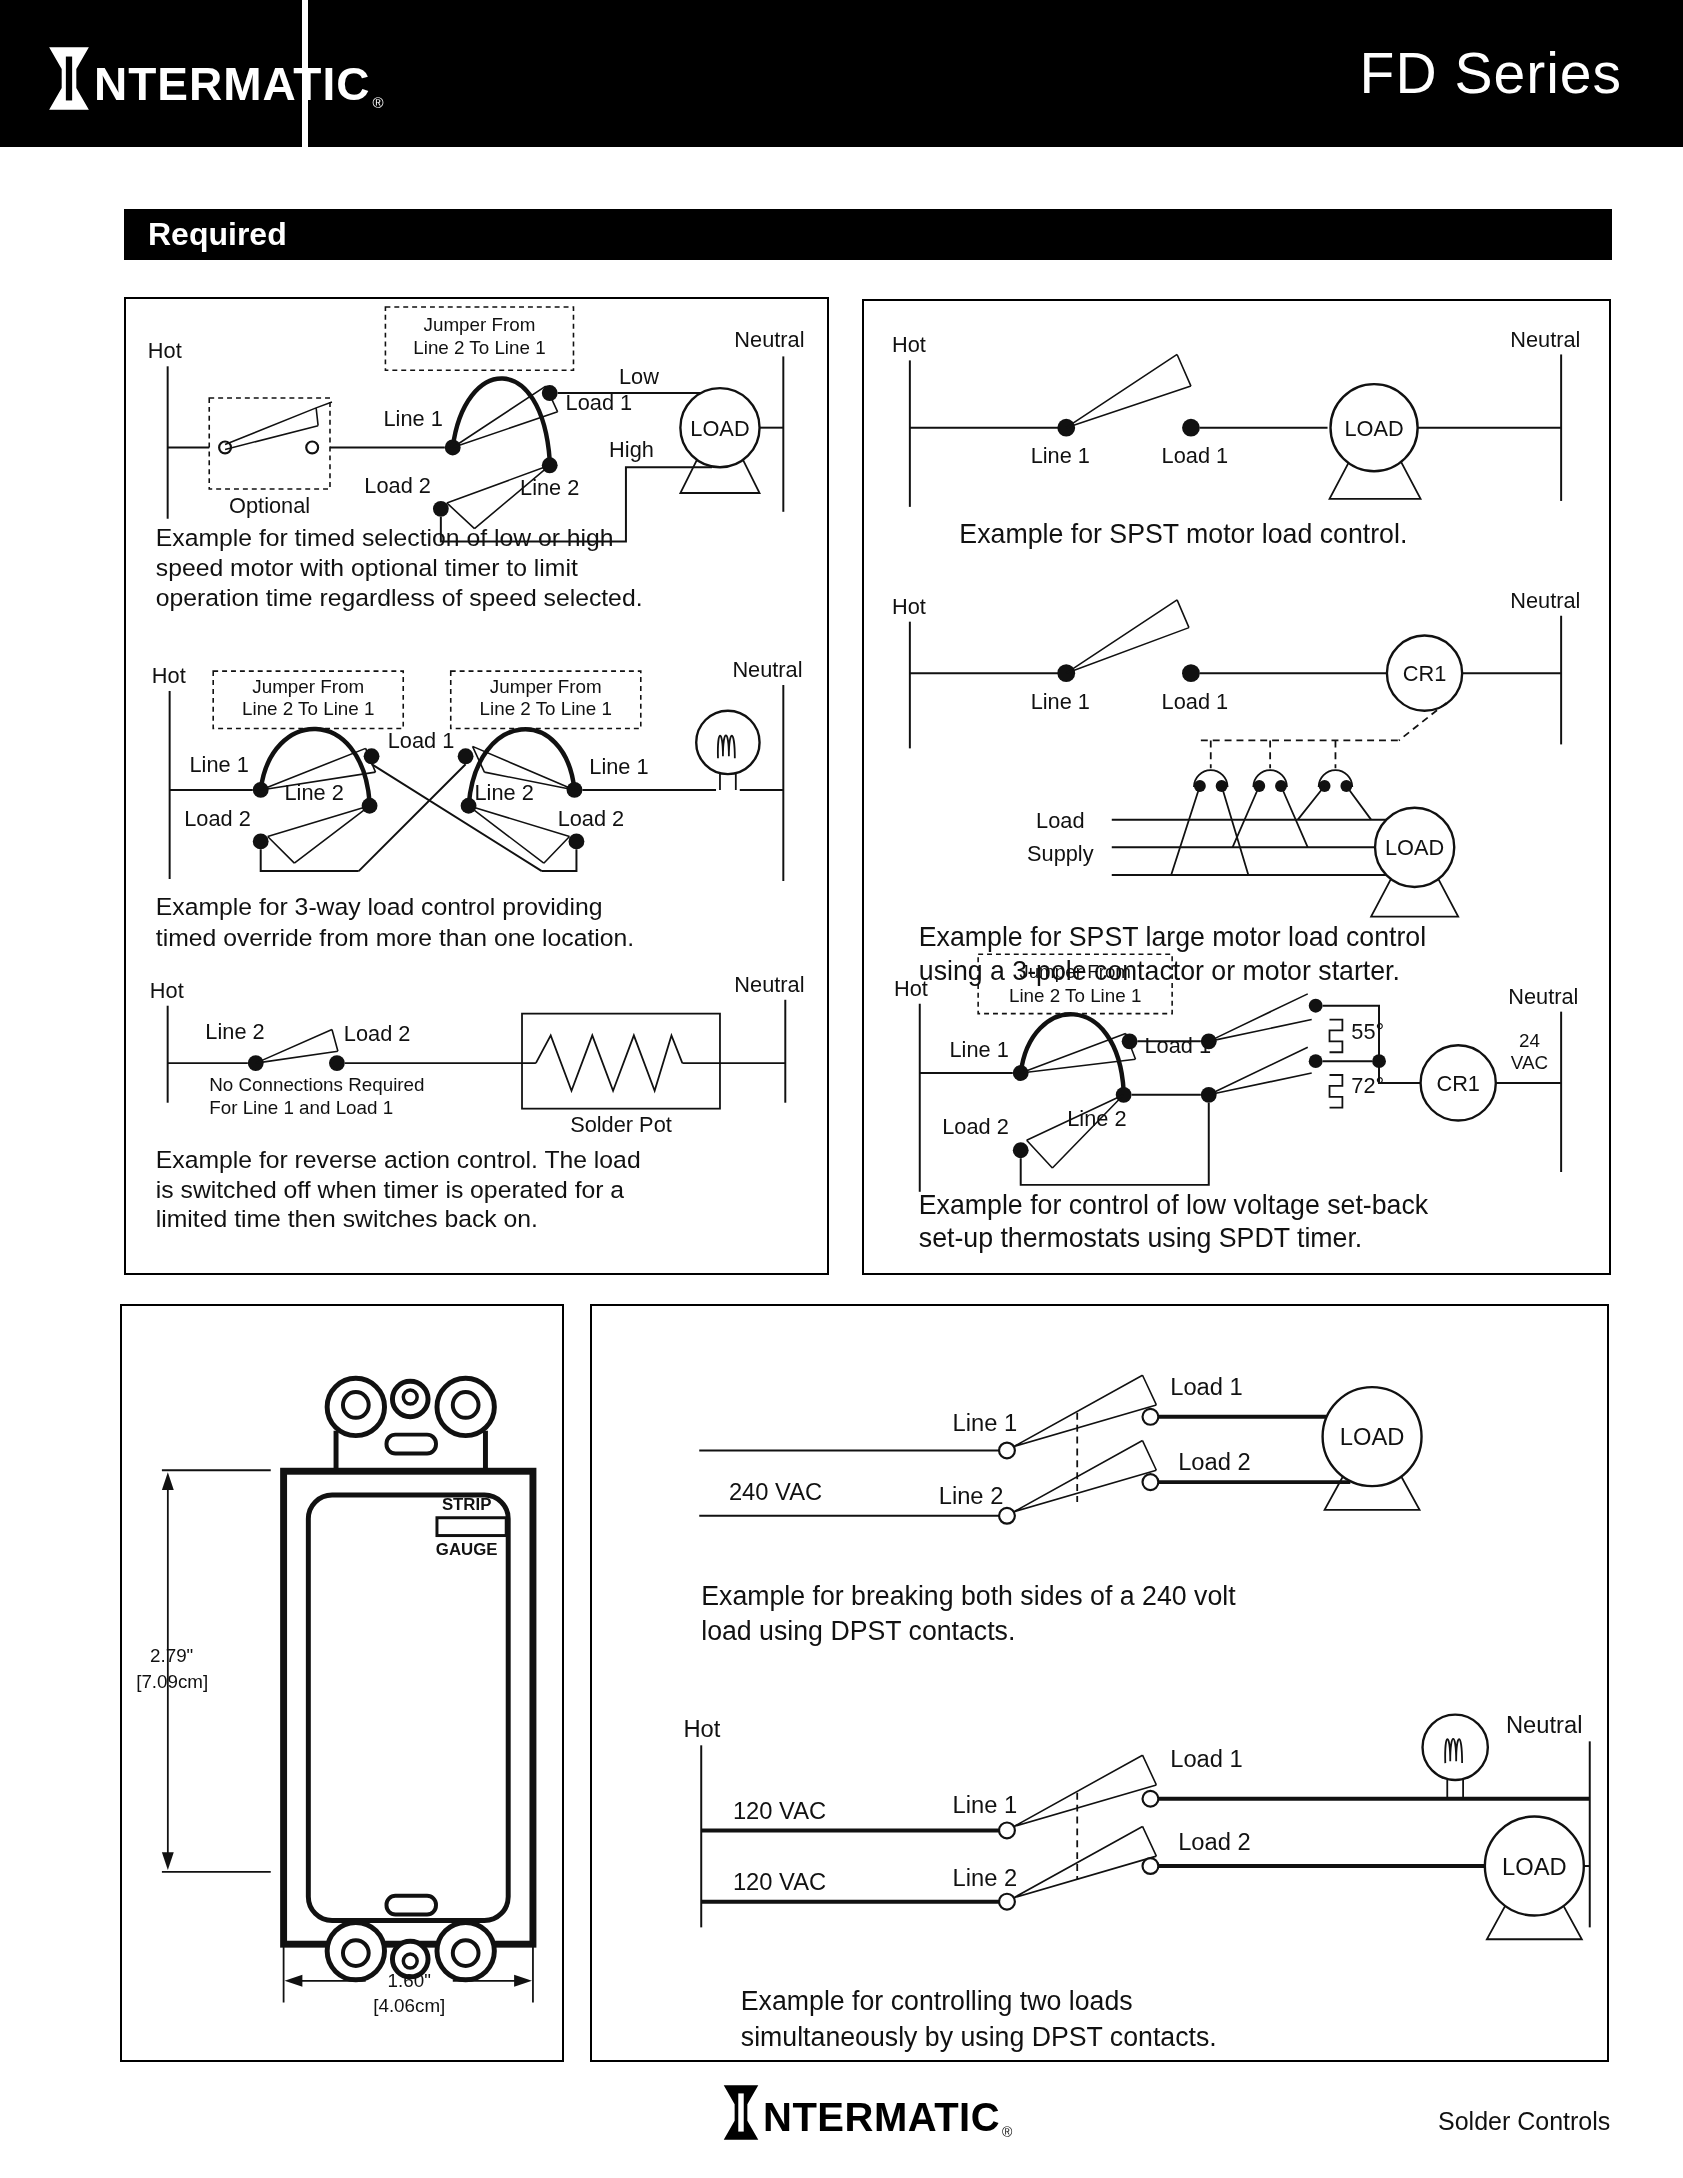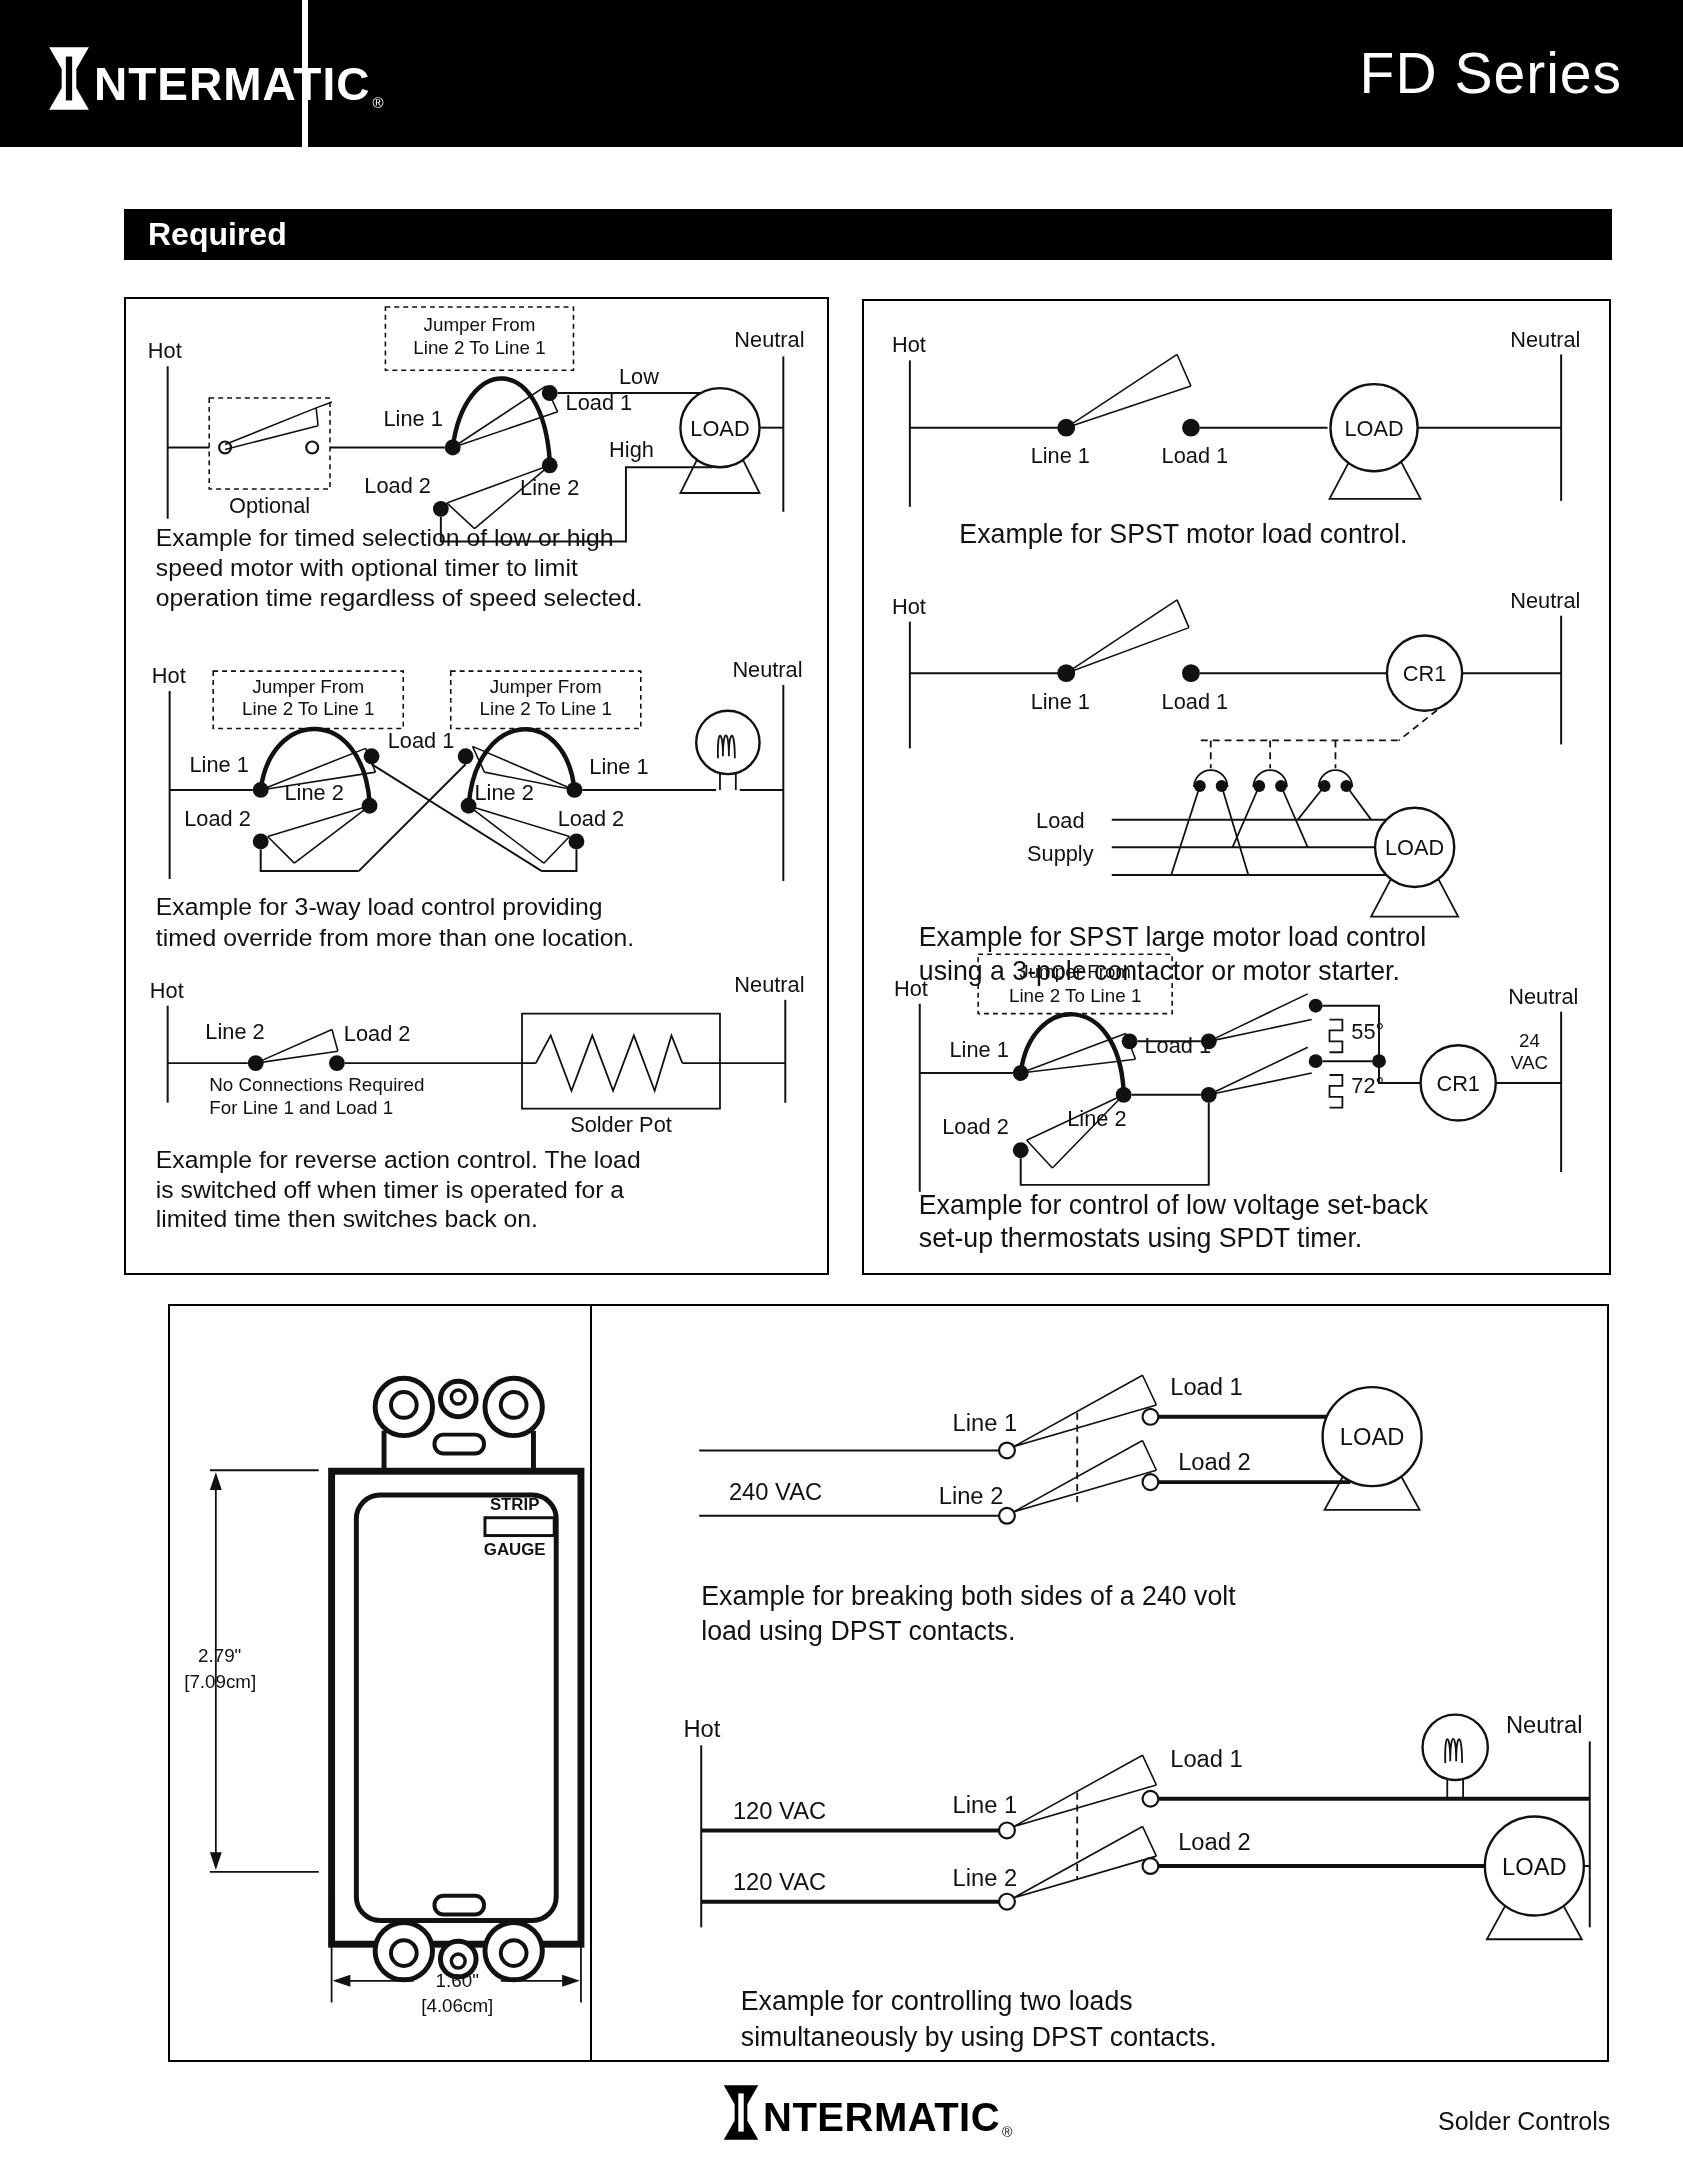--- a/index.html
+++ b/index.html
@@ -10,21 +10,21 @@
   .logo{position:absolute;display:flex;align-items:flex-end;gap:2px;}
   .logo-hdr{left:46px;top:36px;height:75px;}
   .logo-hdr .logo-text{color:#fff;font-weight:bold;font-size:46px;letter-spacing:1px;}
   .logo-hdr sup{color:#fff;font-size:15px;}
   .fd-title{position:absolute;right:61px;top:40px;color:#fff;font-weight:normal;font-size:57px;letter-spacing:1px;}
   .diagrams-bar{position:absolute;left:124px;top:209px;width:1488px;height:51px;background:#000;}
   .diagrams-bar span{display:block;color:#fff;font-weight:bold;font-size:32px;line-height:51px;padding-left:24px;}
   .box{position:absolute;background:#fff;border:2px solid #000;}
   .box1{left:124px;top:297px;width:701px;height:974px;}
   .box2{left:862px;top:299px;width:745px;height:972px;}
-  .box3{left:120px;top:1304px;width:440px;height:754px;margin-left:48px;}
+  .box3{left:120px;top:1304px;width:440px;height:754px;}
   .box4{left:590px;top:1304px;width:1015px;height:754px;}
   svg{display:block;}
   svg text{fill:#111;font-family:"Liberation Sans", sans-serif;}
   .lbl{font-size:22px;}
   .lbl24{font-size:24px;}
   .cap{font-size:25px;}
   .cap28{font-size:27px;}
   .jmp{font-size:19px;}
   .sm{font-size:17px;font-weight:bold;}
   .dim{font-size:19px;}

